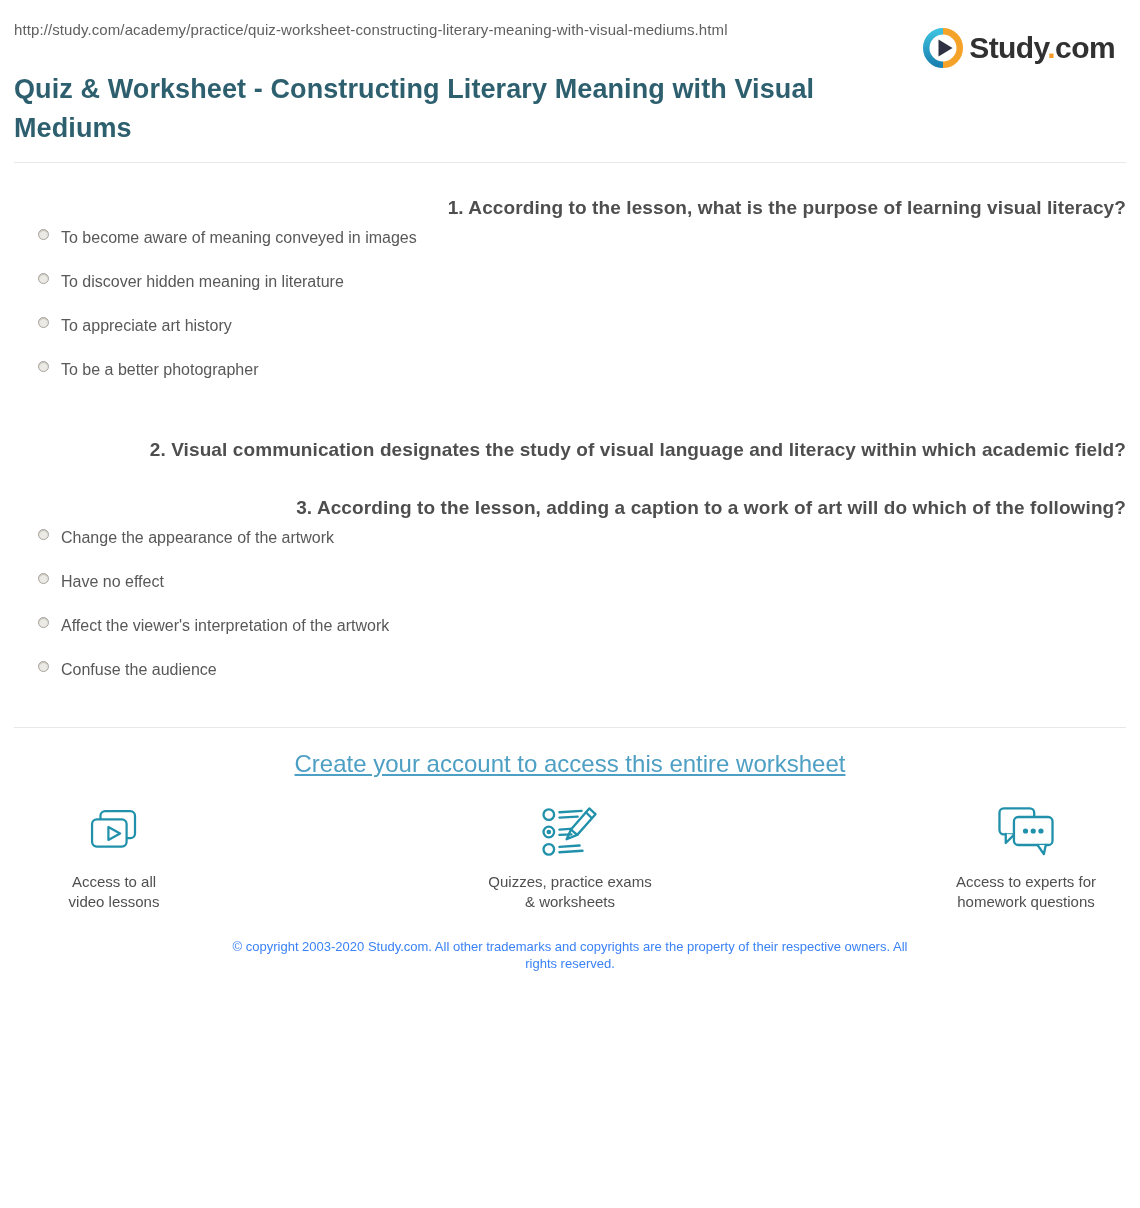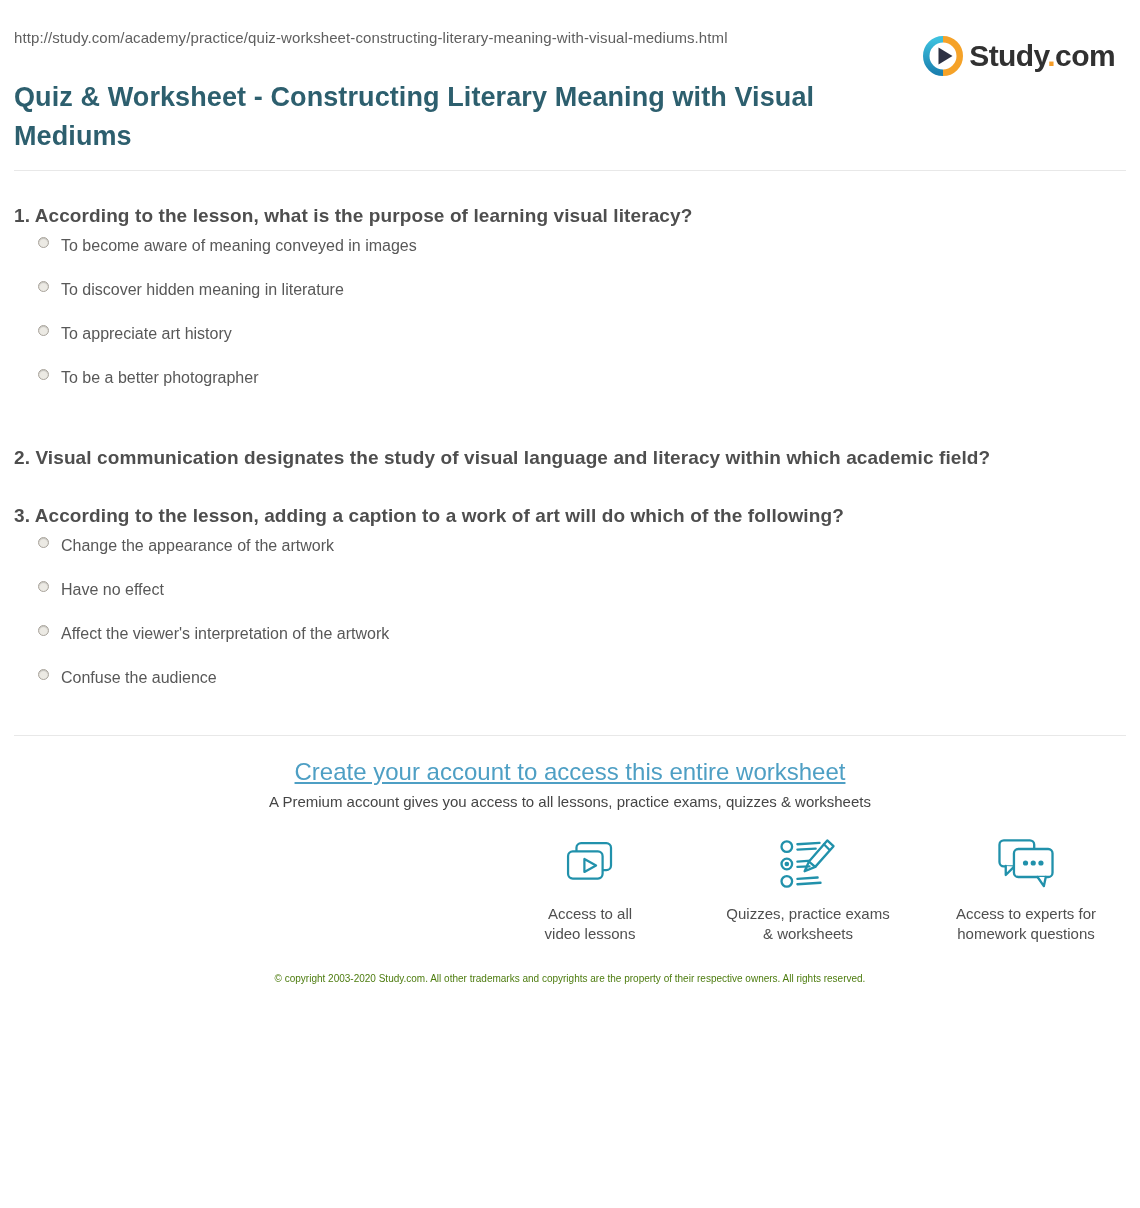--- a/index.html
+++ b/index.html
@@ -4,21 +4,21 @@
 <style>
   * { margin: 0; padding: 0; box-sizing: border-box; }
   html, body { background: #ffffff; }
   body {
     width: 1140px;
     height: 1208px;
     font-family: "Liberation Sans", sans-serif;
     color: #555;
     overflow: hidden;
   }
-  .page { width: 1140px; padding: 16px 14px; position: relative; }
+  .page { width: 1140px; padding: 8px 14px; position: relative; }
 
   
   header { position: relative; height: 56px; }
   .url {
     padding-top: 13px;
     font-size: 15px;
     color: #5f5f5f;
     letter-spacing: 0.1px;
   }
   .logo {
@@ -58,20 +58,21 @@
 
   
   .question h2 {
     margin-top: 32px;
     margin-bottom: 8px;
     font-size: 19px;
     line-height: 26px;
     font-weight: 700;
     color: #4e4e4e;
     letter-spacing: 0.1px;
+    text-align: right;
   }
   .option {
     height: 44px;
     display: flex;
     padding-left: 24px;
     cursor: pointer;
   }
   .radio {
     width: 11px;
     height: 11px;
@@ -105,42 +106,42 @@
   }
   .cta .sub {
     margin-top: 4px;
     font-size: 15px;
     line-height: 20px;
     color: #454545;
   }
   .features {
     margin-top: 28px;
     display: flex;
-    justify-content: flex-end;
+    justify-content: space-between;
     gap: 18px;
   }
   .feature { width: 200px; }
   .feature-icon {
     height: 50px;
     display: flex;
     align-items: flex-end;
     justify-content: center;
   }
   .feature-label {
     margin-top: 14px;
     font-size: 15px;
     line-height: 20px;
     color: #4f4f4f;
   }
   .copyright {
     margin: 26px auto 0;
     max-width: 700px;
-    font-size: 10px;
+    font-size: 13px;
     line-height: 17px;
-    color: #4d7c0f;
+    color: #3b82f6;
   }
 </style>
 </head>
 <body>
 
 <div class="page">
 
   <header>
     <div class="url">http://study.com/academy/practice/quiz-worksheet-constructing-literary-meaning-with-visual-mediums.html</div>
     <div class="logo">
@@ -213,21 +214,20 @@
         </div>
       </div>
     </div>
 
   </section>
 
   <hr class="section-rule">
 
   <section class="cta">
     <h3>Create your account to access this entire worksheet</h3>
-    <p class="sub">A Premium account gives you access to all lessons, practice exams, quizzes &amp; worksheets</p>
 
     <div class="features">
 
       <div class="feature">
         <div class="feature-icon">
           <svg width="56" height="50" viewBox="0 0 60 52" fill="none" stroke="#2191ab" stroke-width="2.4" stroke-linejoin="round" stroke-linecap="round">
             <rect x="15.5" y="2.5" width="37" height="29" rx="5" fill="none"></rect>
             <rect x="6.5" y="11.5" width="37" height="29" rx="5" fill="#ffffff"></rect>
             <path d="M24,19.5 L24,33.5 L36.5,26.5 Z" fill="none"></path>
           </svg>

